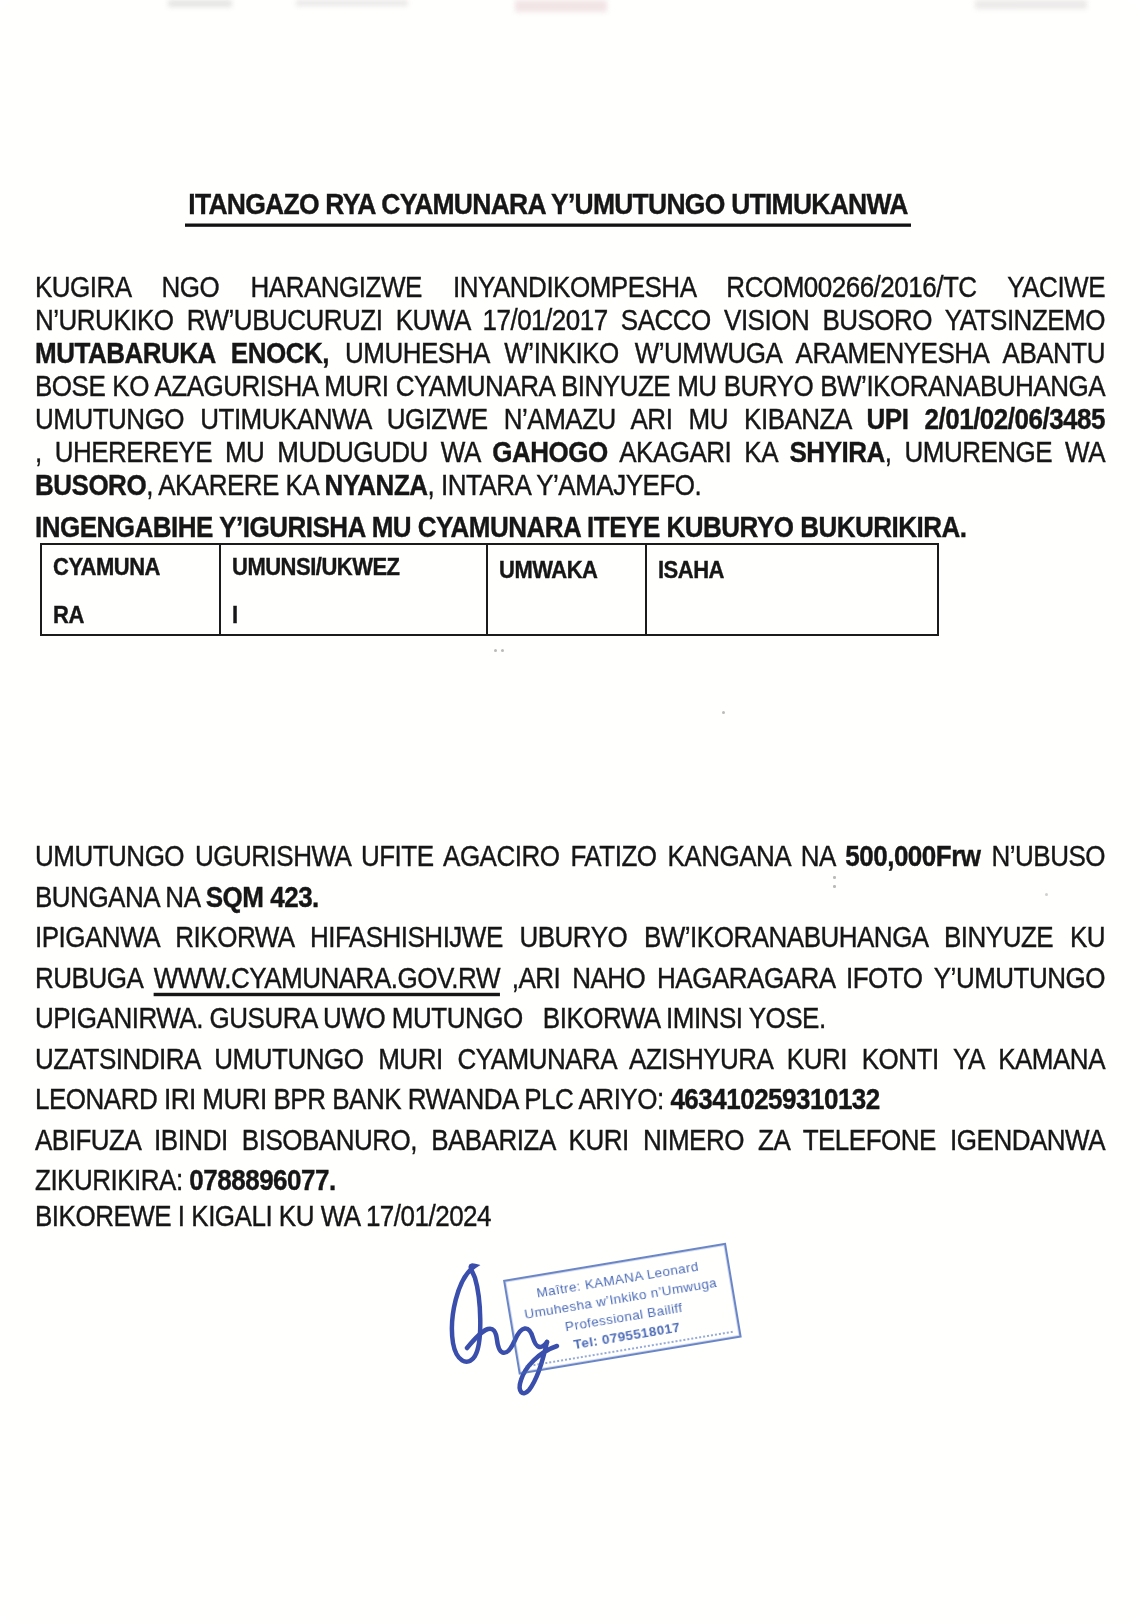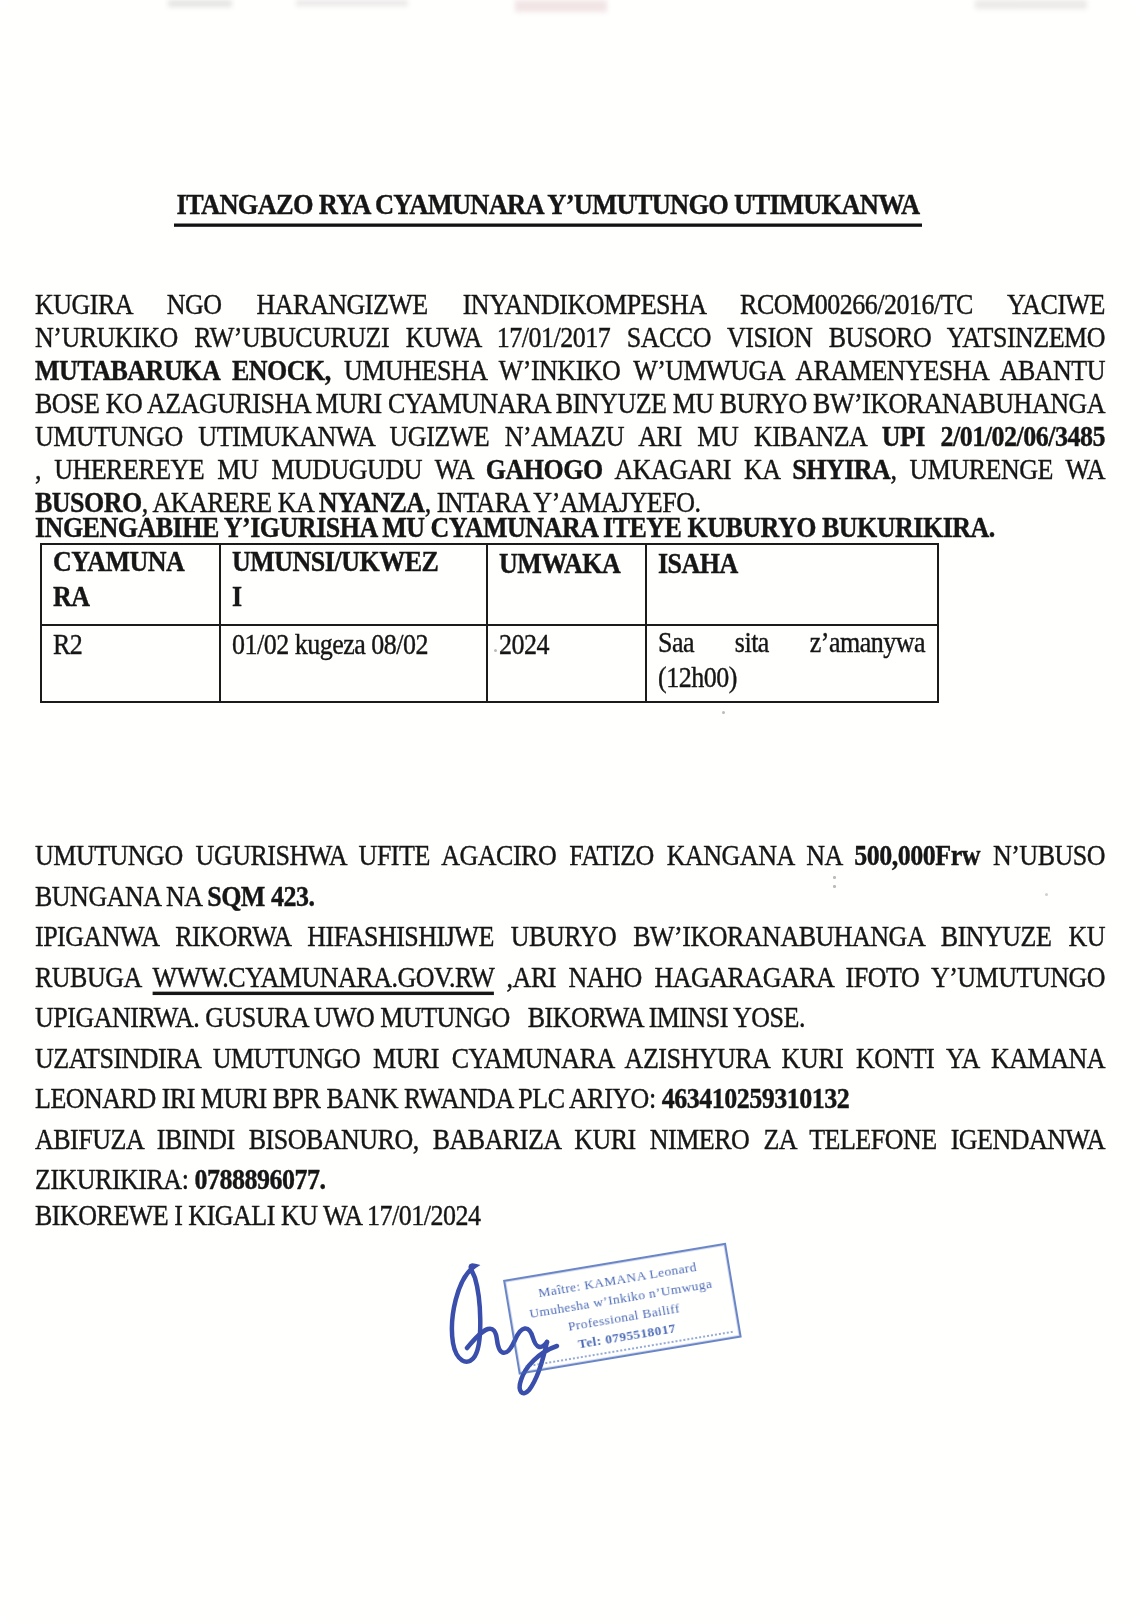--- a/index.html
+++ b/index.html
@@ -1,38 +1,38 @@
 <!DOCTYPE html>
 <html><head>
 <meta charset="utf-8">
 <style>
   html,body{margin:0;padding:0;background:#fff;}
   .page{position:relative;width:1140px;height:1624px;background:#fffffe;overflow:hidden;
-        font-family:Liberation Serif, serif;color:#161616;border-radius:18px;
+        font-family:Liberation Sans, sans-serif;color:#161616;border-radius:18px;
         -webkit-text-stroke:.35px currentColor;}
   
   .tl{font-size:26px;line-height:33px;height:33px;letter-spacing:-.5px;
       transform:scaleY(1.14);transform-origin:50% 50%;}
   .j{text-align:justify;text-align-last:justify;}
   .b{font-weight:700;}
   .u{text-decoration:underline;text-decoration-thickness:2.5px;text-underline-offset:4px;}
   .block{position:absolute;left:35px;width:1070px;}
 
   .title-wrap{position:absolute;top:189px;left:0;width:1096px;text-align:center;}
   .doc-title{display:inline-block;font-weight:700;font-size:26.5px;letter-spacing:-.75px;
              border-bottom:3.2px solid #121212;padding:0 3px 2px 3px;
              transform:scaleY(1.1);transform-origin:50% 50%;}
 
-  #intro{top:288px;}
+  #intro{top:271px;}
   #schedule-heading{top:511px;font-weight:700;}
 
   
   #schedule{position:absolute;left:40px;top:543px;border-collapse:collapse;table-layout:fixed;width:897px;}
   #schedule td,#schedule th{border:2.3px solid #1b1b1b;vertical-align:top;
-      padding:3px 12px 0 11px;font-size:26px;line-height:31px;text-align:left;}
+      padding:3px 12px 0 11px;font-size:22px;line-height:43px;text-align:left;}
   #schedule th{font-weight:700;}
   #schedule .ct{display:block;transform:scaleY(1.12);transform-origin:0 50%;letter-spacing:-.5px;}
   #schedule th .ct{white-space:pre-line;}
   #schedule td.isaha{text-align:justify;}
   tr.hr td,tr.hr th{height:76px;} tr.r1 td{height:74px;} tr.r2 td{height:72px;} tr.r3 td{height:66px;}
 
   #notes{top:836px;}
   #notes .tl{line-height:40.5px;height:40.5px;}
   #dateline{top:1196px;}
   #dateline .tl{line-height:40px;height:40px;}
@@ -100,34 +100,20 @@
             <span class="ct">UMUNSI/UKWEZ
 I</span>
           </th>
       <th>
             <span class="ct">UMWAKA</span>
           </th>
       <th>
             <span class="ct">ISAHA</span>
           </th>
     </tr>
-    <tr class="r2">
-      <td>
-            <span class="ct">R2</span>
-          </td>
-      <td>
-            <span class="ct">01/02 kugeza 08/02</span>
-          </td>
-      <td>
-            <span class="ct">2024</span>
-          </td>
-      <td class="isaha">
-            <span class="ct">Saa sita z’amanywa (12h00)</span>
-          </td>
-    </tr>
   </tbody>
     </table>
 
   <div id="notes" class="block">
     <div class="tl j"><span>UMUTUNGO UGURISHWA UFITE AGACIRO FATIZO KANGANA NA </span><span class="b">500,000Frw</span><span> N’UBUSO</span></div>
     <div class="tl"><span>BUNGANA NA </span><span class="b">SQM 423.</span></div>
     <div class="tl j"><span>IPIGANWA RIKORWA HIFASHISHIJWE UBURYO BW’IKORANABUHANGA BINYUZE KU</span></div>
     <div class="tl j"><span>RUBUGA </span><span class="u">WWW.CYAMUNARA.GOV.RW</span><span> ,ARI NAHO HAGARAGARA IFOTO Y’UMUTUNGO</span></div>
     <div class="tl"><span>UPIGANIRWA. GUSURA UWO MUTUNGO&nbsp;&nbsp; BIKORWA IMINSI YOSE.</span></div>
     <div class="tl j"><span>UZATSINDIRA UMUTUNGO MURI CYAMUNARA AZISHYURA KURI KONTI YA KAMANA</span></div>

